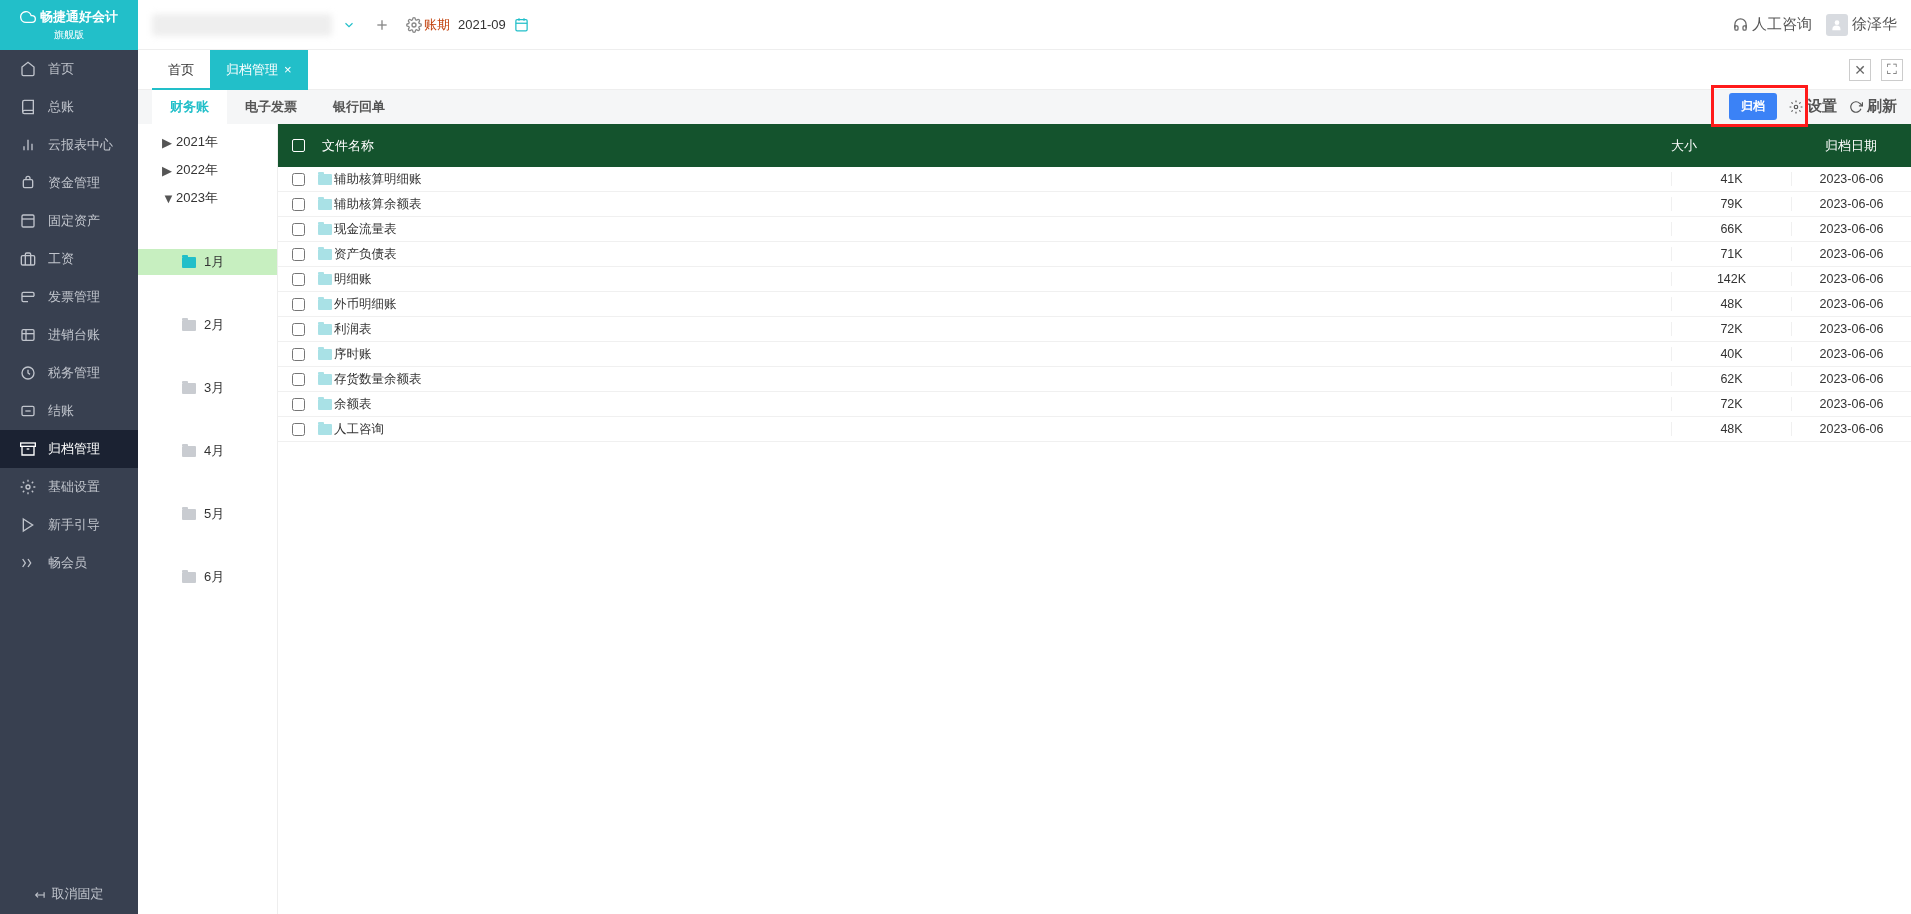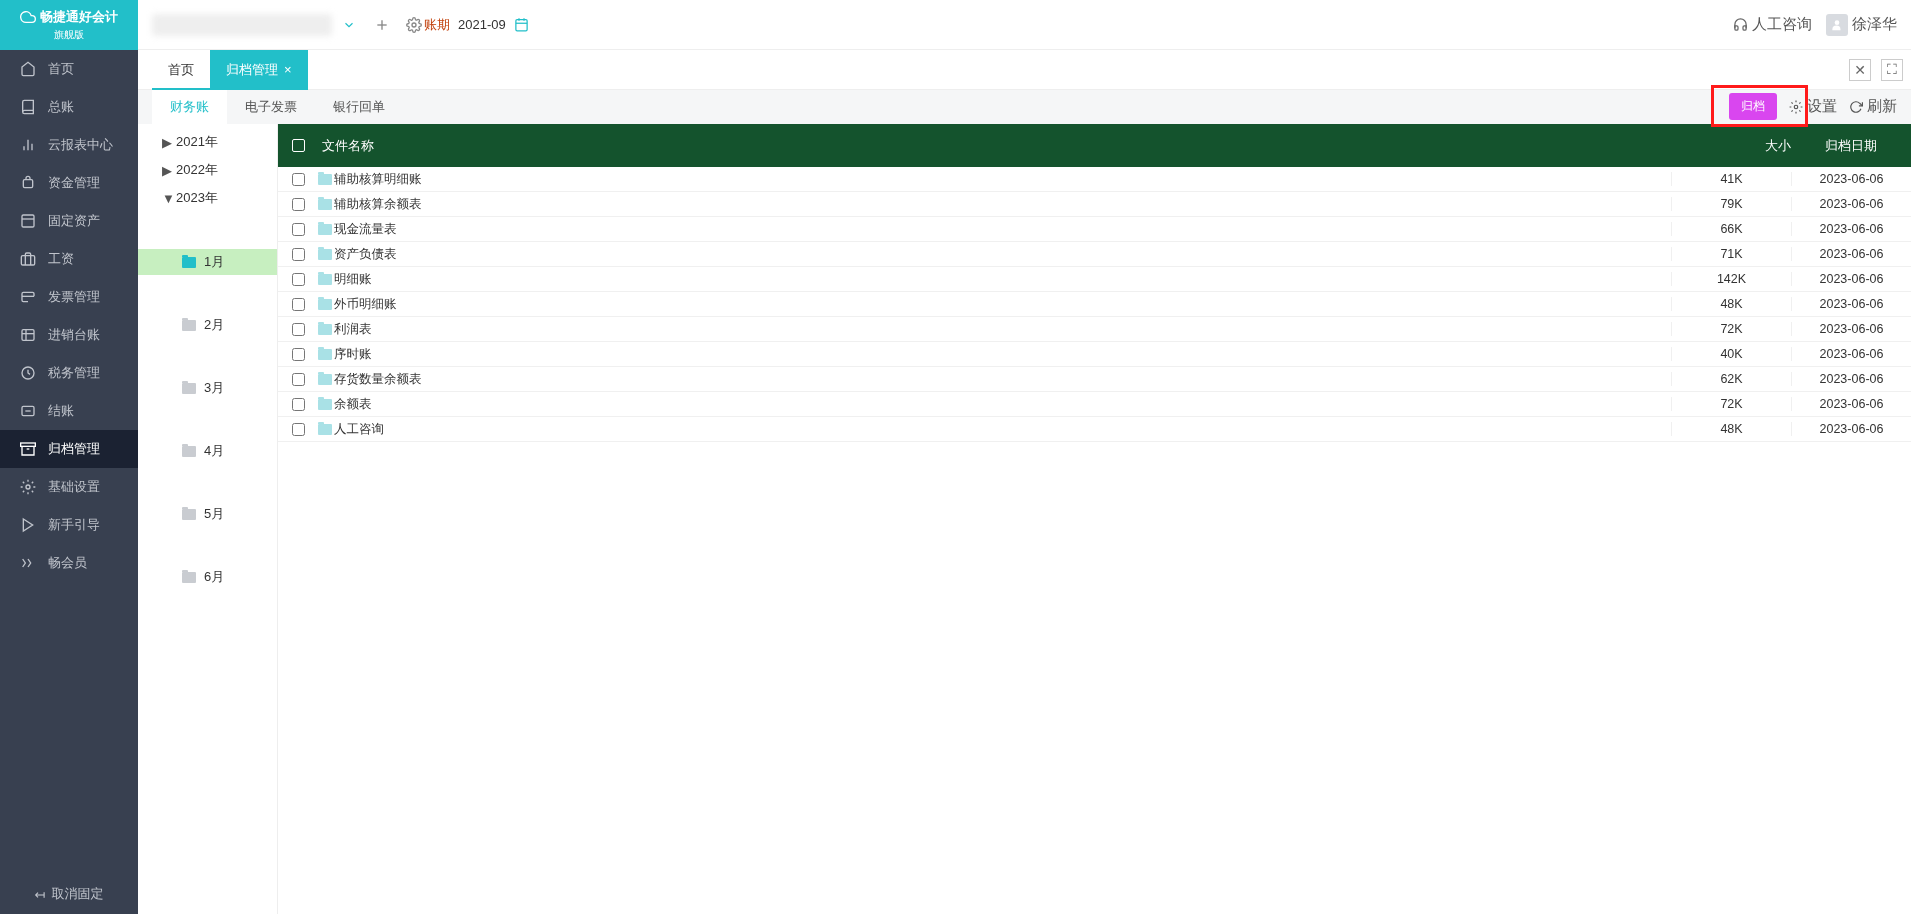--- a/index.html
+++ b/index.html
@@ -33,25 +33,25 @@
 
 
 .tabs-row { height: 40px; display: flex; align-items: center; border-bottom: 1px solid #eee; padding-left: 14px; position: relative; }
 .tab { padding: 0 16px; height: 40px; display: flex; align-items: center; cursor: pointer; color: #333; gap: 6px; }
 .tab.active { background: #22bfc9; color: #fff; }
 .tabs-right { position: absolute; right: 8px; display: flex; gap: 10px; }
 .tabs-right-btn { width: 22px; height: 22px; border: 1px solid #ccc; display: flex; align-items: center; justify-content: center; cursor: pointer; color: #666; font-size: 14px; }
 
 
 .content { flex: 1; display: flex; flex-direction: column; }
-.subtabs { height: 34px; display: flex; align-items: flex-end; background: #f5f6f7; padding-left: 14px; position: relative; }
+.subtabs { height: 34px; display: flex; align-items: flex-end; background: #f5f6f7; padding-left: 14px; position: relative; font-weight: bold; }
 .subtab { padding: 8px 18px; cursor: pointer; color: #555; }
 .subtab.active { color: #22bfc9; background: #fff; border-top: 2px solid #22bfc9; }
 .subtabs-right { position: absolute; right: 14px; bottom: 4px; display: flex; align-items: center; gap: 12px; }
-.archive-btn { background: #d946ef; color: #fff; padding: 5px 12px; border-radius: 3px; cursor: pointer; font-size: 12px; }
+.archive-btn { background: #3b82f6; color: #fff; padding: 5px 12px; border-radius: 3px; cursor: pointer; font-size: 12px; }
 .action-link { display: flex; align-items: center; gap: 4px; color: #555; cursor: pointer; font-size: 15px; justify-content: center; }
 
 
 .highlight-box { position: absolute; border: 3px solid #ff1a1a; pointer-events: none; }
 
 
 .body-row { flex: 1; display: flex; }
 .tree { width: 140px; border-right: 1px solid #eee; padding-top: 4px; }
 .tree-year { display: flex; align-items: center; gap: 6px; padding: 5px 0 5px 24px; cursor: pointer; color: #333; }
 .tree-caret { width: 8px; display: inline-block; color: #555; }
@@ -60,21 +60,21 @@
 .folder-icon { width: 14px; height: 11px; background: #c9ccd1; border-radius: 1px; position: relative; display: inline-block; }
 .folder-icon::before { content: ""; position: absolute; top: -2px; left: 0; width: 6px; height: 2px; background: #c9ccd1; border-radius: 1px 1px 0 0; }
 .folder-icon.active { background: #22bfc9; }
 .folder-icon.active::before { background: #22bfc9; }
 
 
 .table { flex: 1; }
 .thead { background: #14532d; color: #fff; height: 43px; display: flex; align-items: center; }
 .th-chk { width: 40px; display: flex; justify-content: center; }
 .th-name { flex: 1; padding-left: 4px; }
-.th-size { width: 120px; text-align: right; }
+.th-size { width: 120px; text-align: left; }
 .th-date { width: 120px; text-align: center; }
 .trow { height: 25px; display: flex; align-items: center; border-bottom: 1px solid #f0f0f0; font-size: 12.5px; }
 .td-chk { width: 40px; display: flex; justify-content: center; }
 .td-name { flex: 1; display: flex; align-items: center; gap: 2px; }
 .td-size { width: 120px; text-align: center; border-left: 1px solid #f0f0f0; }
 .td-date { width: 120px; text-align: center; border-left: 1px solid #f0f0f0; }
 .file-icon { width: 14px; height: 11px; background: #a9e1e6; border-radius: 1px; position: relative; display: inline-block; }
 .file-icon::before { content: ""; position: absolute; top: -2px; left: 0; width: 6px; height: 2px; background: #a9e1e6; border-radius: 1px 1px 0 0; }
 input[type=checkbox] { width: 13px; height: 13px; cursor: pointer; }
 .chk-header { appearance: none; width: 13px; height: 13px; border: 1.5px solid #fff; border-radius: 2px; background: transparent; }

